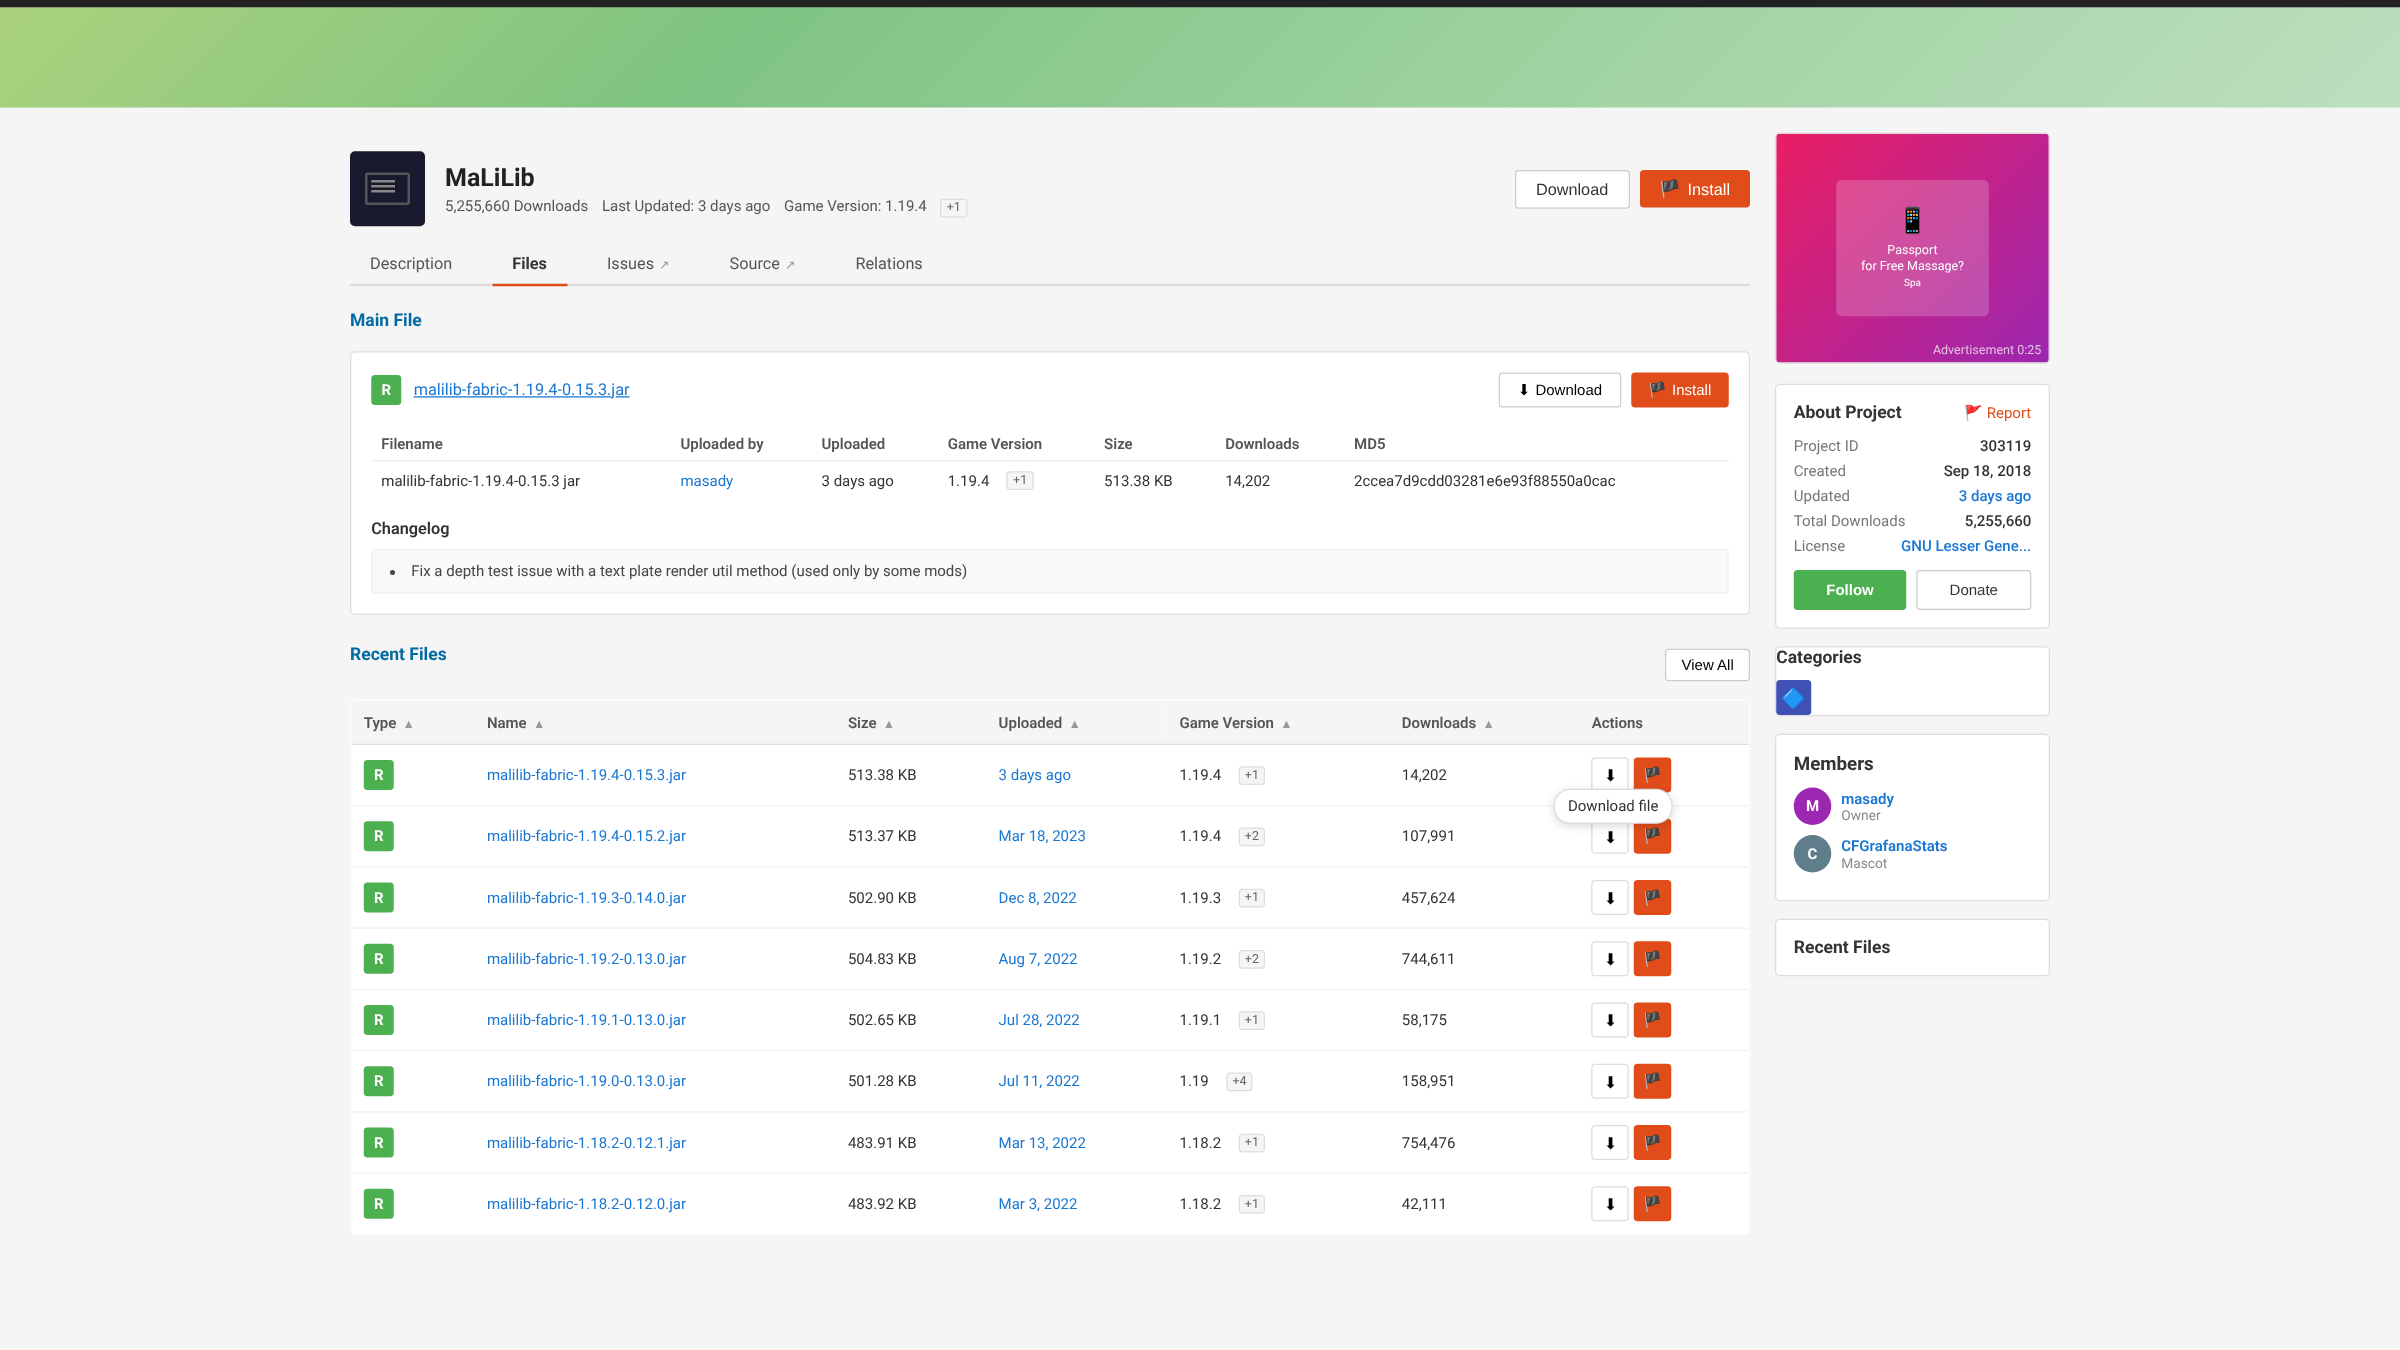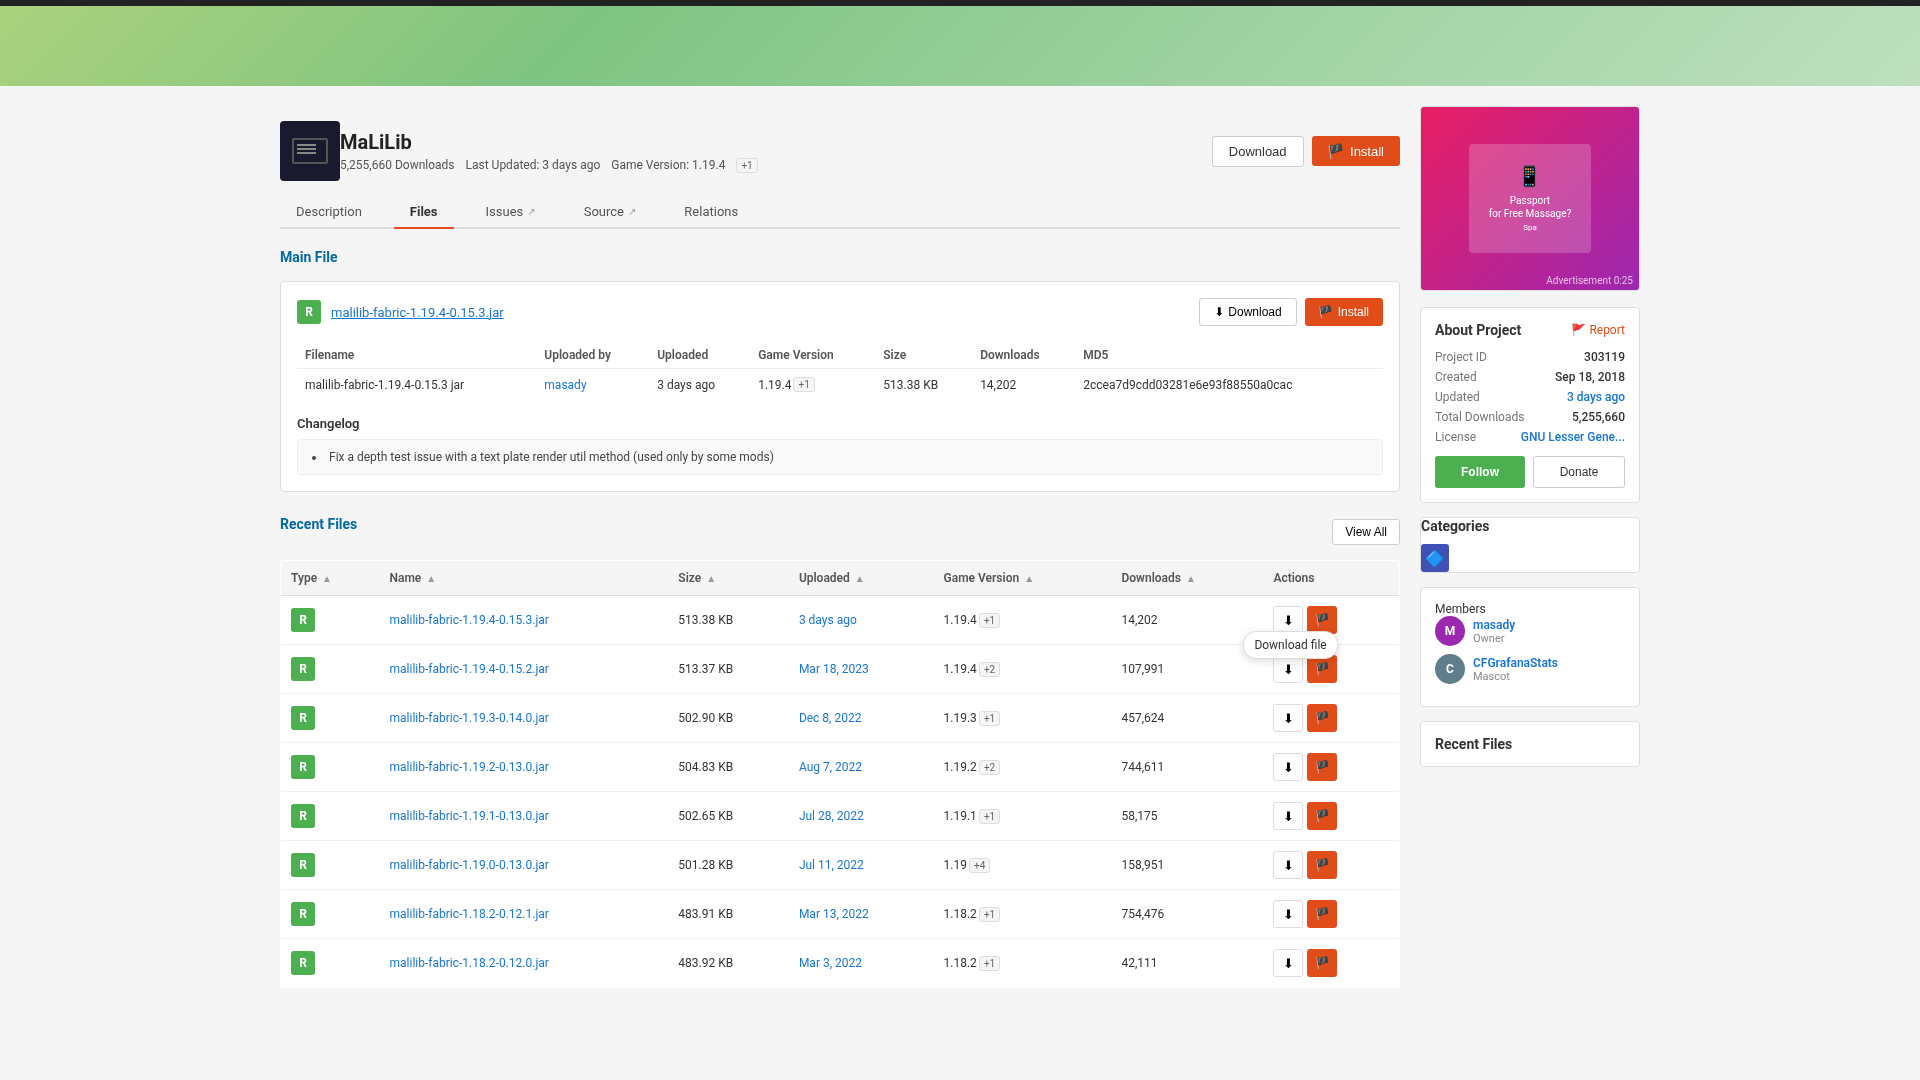--- a/index.html
+++ b/index.html
@@ -34,20 +34,21 @@
 
     .sidebar {
       width: 220px;
       flex-shrink: 0;
     }
 
     
     .project-header {
       display: flex;
       align-items: center;
+      gap: 16px;
       padding: 15px 0;
       position: relative;
     }
     .project-icon {
       width: 60px;
       height: 60px;
       background: #1a1a2e;
       border-radius: 4px;
       display: flex;
       align-items: center;
@@ -198,21 +199,21 @@
       color: #555;
       font-weight: 600;
       border-bottom: 1px solid #eee;
     }
     .file-meta-table td {
       padding: 8px 8px;
       color: #333;
     }
     .file-meta-table .link { color: #1976d2; cursor: pointer; }
     .version-badge {
-      display: inline-flex; align-items: center; gap: 2px;
+      display: inline-flex; align-items: center; gap: 14px;
     }
     .plus-badge {
       background: #f5f5f5;
       border: 1px solid #ddd;
       border-radius: 3px;
       padding: 1px 4px;
       font-size: 10px;
       color: #666;
     }
 
@@ -412,21 +413,21 @@
       font-size: 16px;
     }
 
     .members-card {
       background: #fff;
       border: 1px solid #ddd;
       border-radius: 4px;
       padding: 14px;
       margin-bottom: 14px;
     }
-    .members-title { font-weight: 400; font-size: 12px; }
+    .members-title { font-weight: 700; font-size: 15px; margin-bottom: 10px; }
     .member-row {
       display: flex;
       align-items: center;
       gap: 8px;
       margin-bottom: 8px;
     }
     .member-avatar {
       width: 30px; height: 30px;
       background: #e0e0e0;
       border-radius: 50%;

